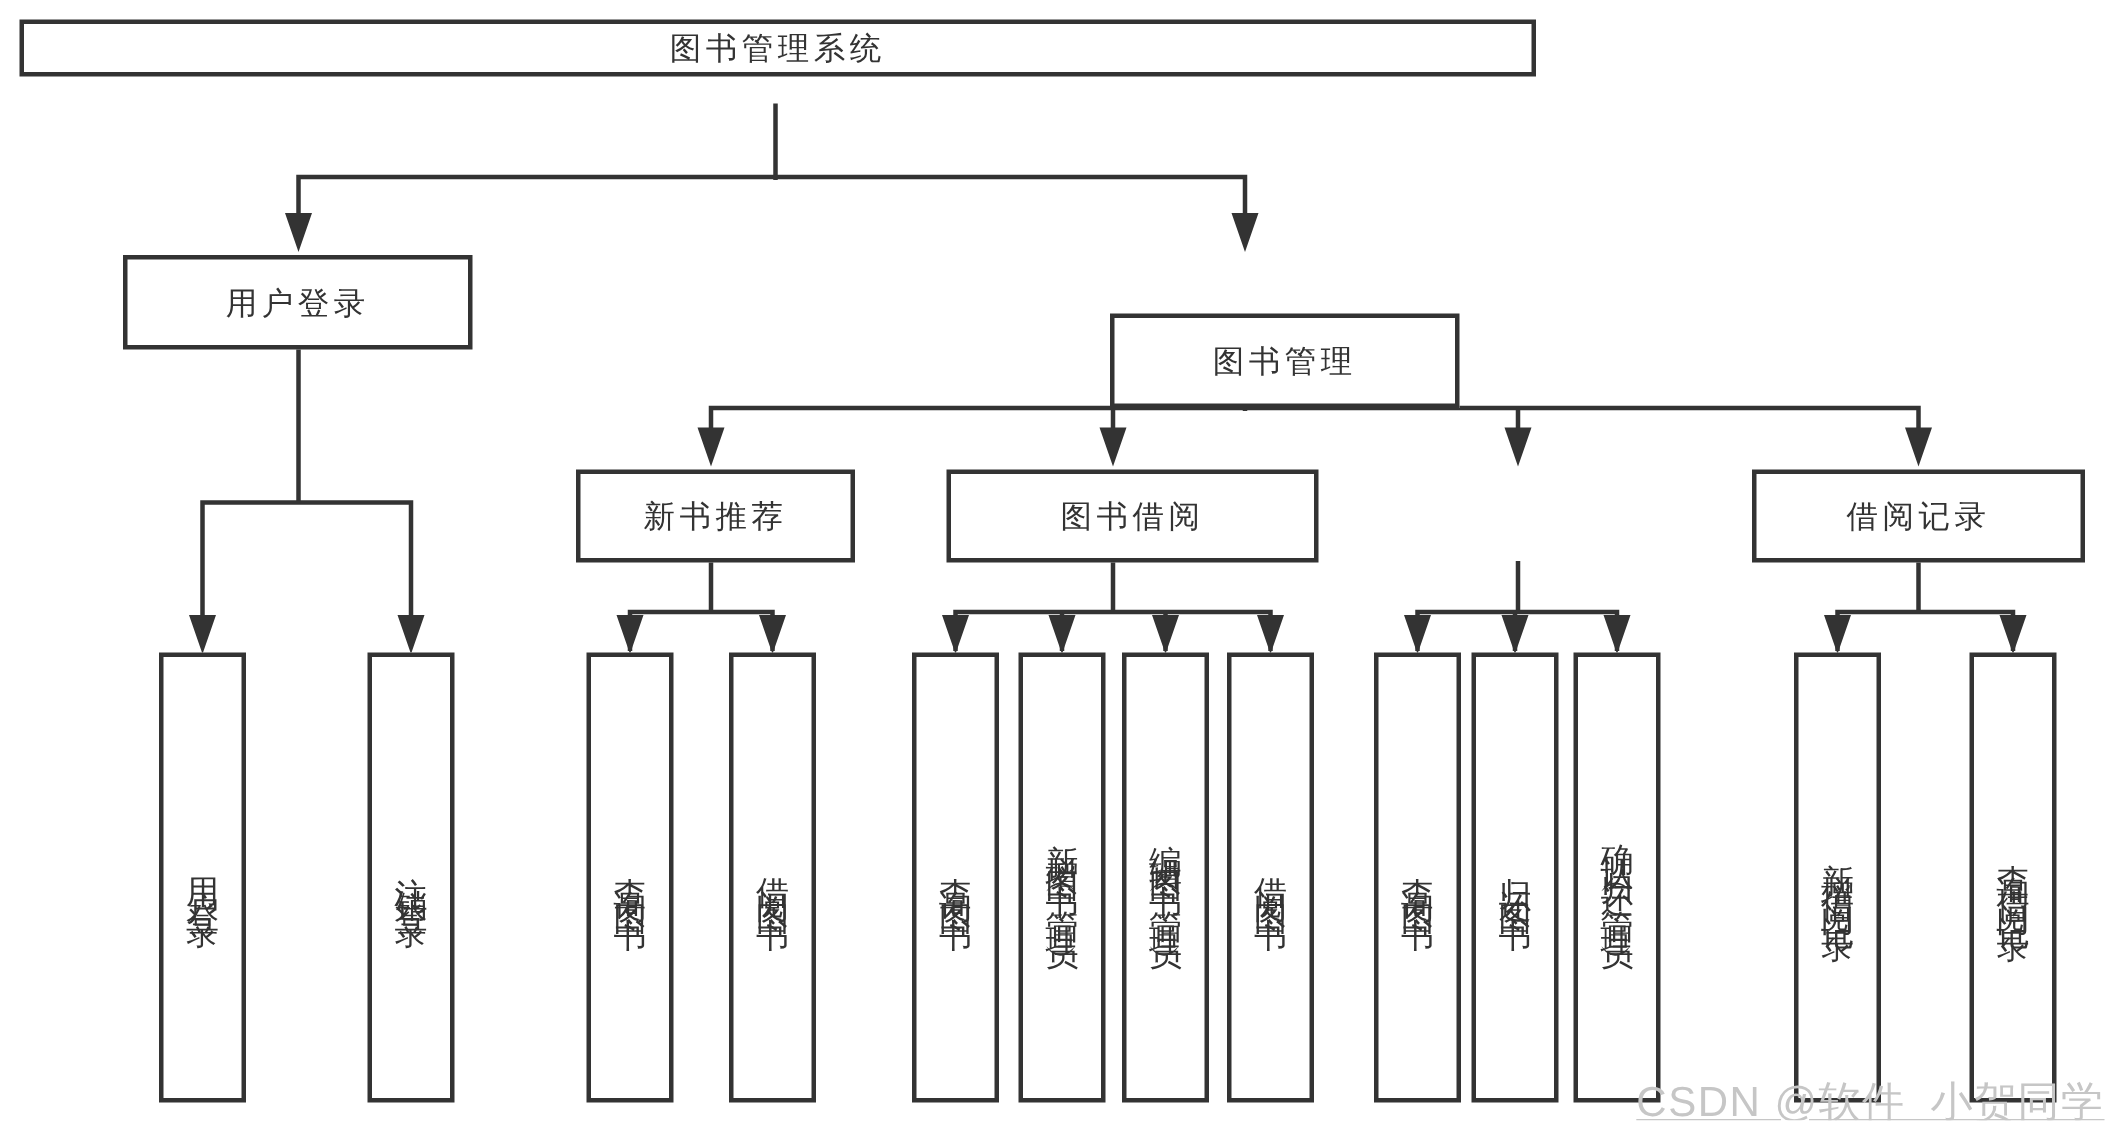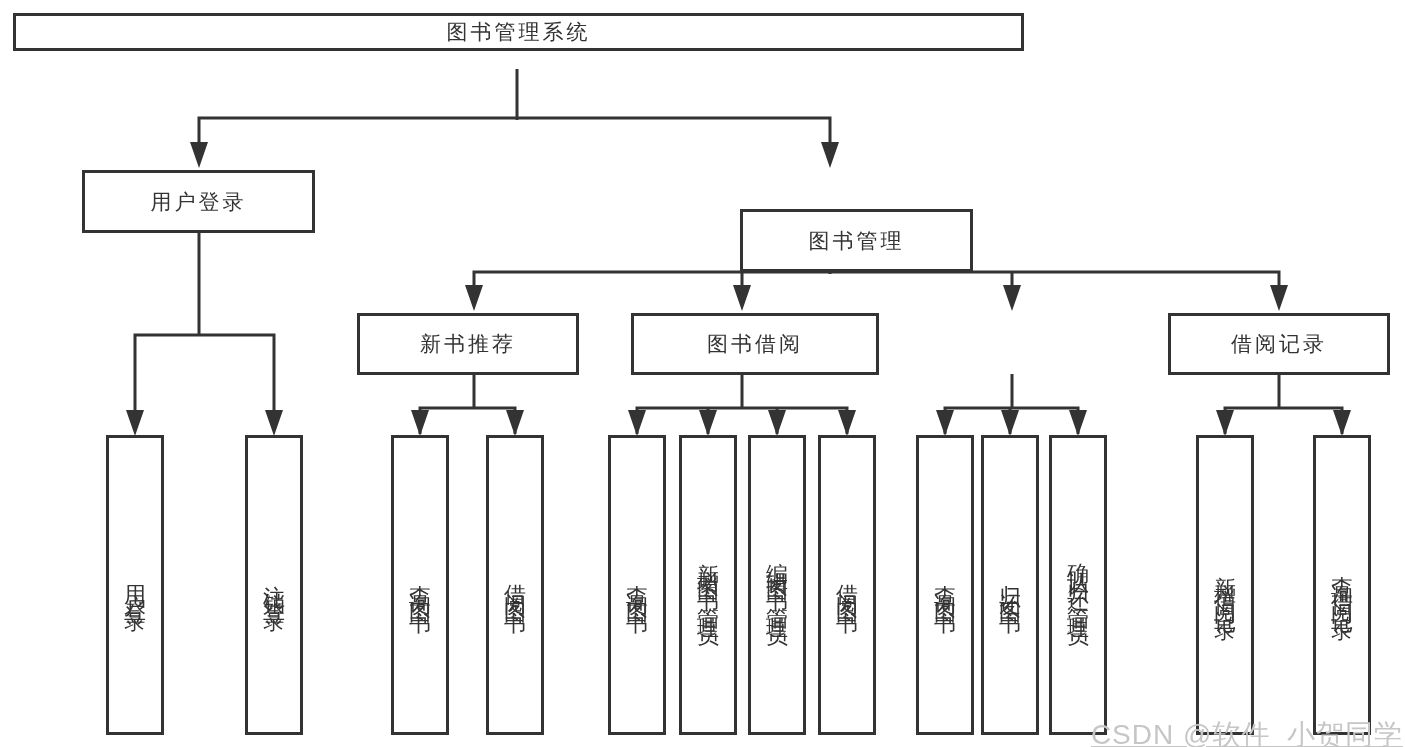--- a/index.html
+++ b/index.html
@@ -114,21 +114,21 @@
                M1333 410 L1351 410 L1342 436 Z"></path>
     </g>
   </svg>
 
   <div class="node node-h" style="left:13px; top:13px; width:1011px; height:38px;">图书管理系统</div>
 
   <div class="node node-h" style="left:82px; top:170px; width:233px; height:63px;">用户登录</div>
 
   <div class="node node-h" style="left:740px; top:170px; width:233px; height:63px;margin-top:39px;">图书管理</div>
 
-  <div class="node node-h" style="left:357px; top:313px; width:222px; height:62px;">新书推荐</div>
+  <div class="node node-h" style="left:384px; top:313px; width:186px; height:62px;">新书推荐</div>
 
   <div class="node node-h" style="left:631px; top:313px; width:248px; height:62px;">图书借阅</div>
 
 
   <div class="node node-h" style="left:1168px; top:313px; width:222px; height:62px;">借阅记录</div>
 
   <div class="node node-v" style="left:106px; top:435px; width:58px; height:300px;">用户登录</div>
 
   <div class="node node-v" style="left:245px; top:435px; width:58px; height:300px;">注销登录</div>
 

